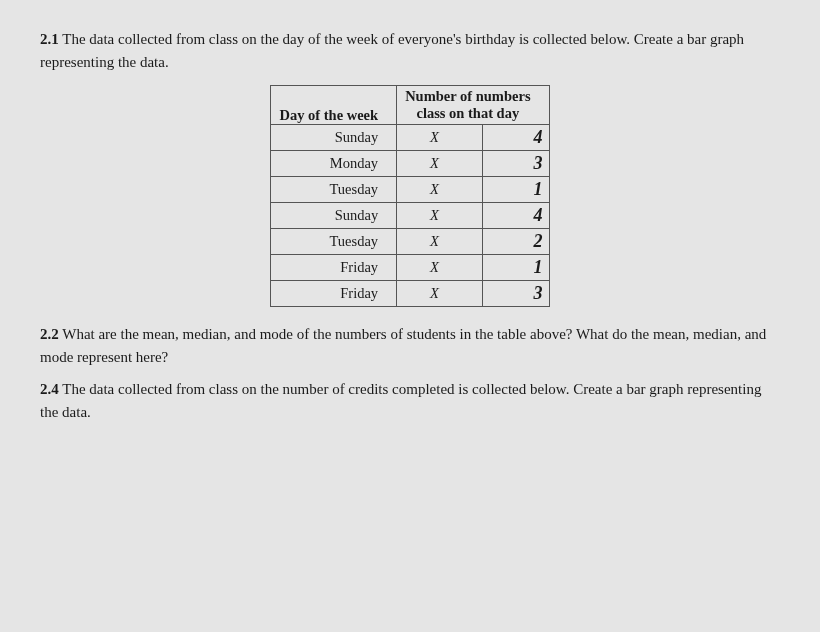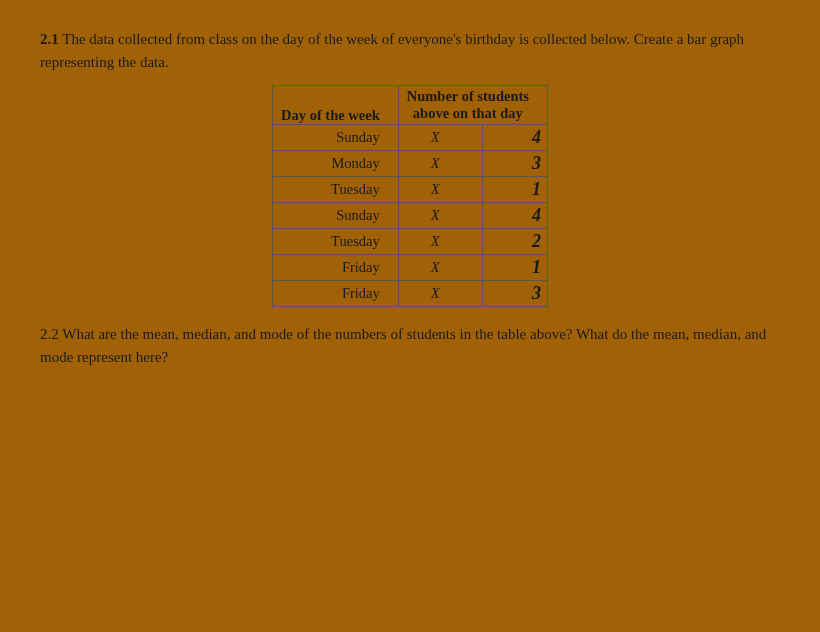--- a/index.html
+++ b/index.html
@@ -15,21 +15,21 @@
       font-family: 'Times New Roman', Times, serif;
       font-size: 15px;
       color: #1a1a1a;
       overflow: hidden;
       position: relative;
     }
 
     .page {
       width: 820px;
       height: 632px;
-      background-color: #a16207;
+      background-color: #e5e5e5;
       padding: 28px 40px 28px 40px;
       position: relative;
     }
 
     .section-2-1 {
       margin-bottom: 14px;
     }
 
     .section-2-1 .question-text {
       line-height: 1.5;
@@ -103,21 +103,21 @@
       font-size: 15px;
     }
 
     .section-2-4 {
       margin-bottom: 10px;
       line-height: 1.5;
       font-size: 15px;
     }
 
     .bold {
-      font-weight: normal;
+      font-weight: bold;
     }
 
     
     .vert-div {
       border-right: 1.5px solid #555;
     }
   </style>
 </head>
 <body>
 
@@ -129,26 +129,26 @@
     </div>
 
     <div class="table-container">
       <table>
         <thead>
           <tr class="header-top-row">
             <th class="col-day vert-div" rowspan="2" style="vertical-align:bottom; border-right:1.5px solid #555;">
               <span>Day of the week</span>
             </th>
             <th colspan="2" style="border-bottom:none; text-align:center;">
-              <span>Number of students</span>
+              <span>Number of numbers</span>
             </th>
           </tr>
           <tr class="header-bottom-row">
             <th colspan="2" style="border-top:none; text-align:center; padding-top:0;">
-              <span>above on that day</span>
+              <span>class on that day</span>
             </th>
           </tr>
         </thead>
         <tbody id="table-body">
         <tr>
               <td class="col-day">Sunday</td>
               <td class="col-written" style="font-style: italic;">X</td>
               <td class="col-value" style="font-style: italic; font-size: 18px; font-weight: bold;">4</td>
             </tr>
             <tr>
@@ -184,14 +184,17 @@
           </tbody>
       </table>
     </div>
   </div>
 
   <div class="section-2-2">
     <span class="bold">2.2</span><span> What are the mean, median, and mode of the numbers of students in the table above? What do the mean, median, and mode represent here?</span>
   </div>
 
 
+  <div class="section-2-4">
+    <span class="bold">2.4</span><span> The data collected from class on the number of credits completed is collected below. Create a bar graph representing the data.</span>
+  </div>
 
 </div>
 
 </body></html>

